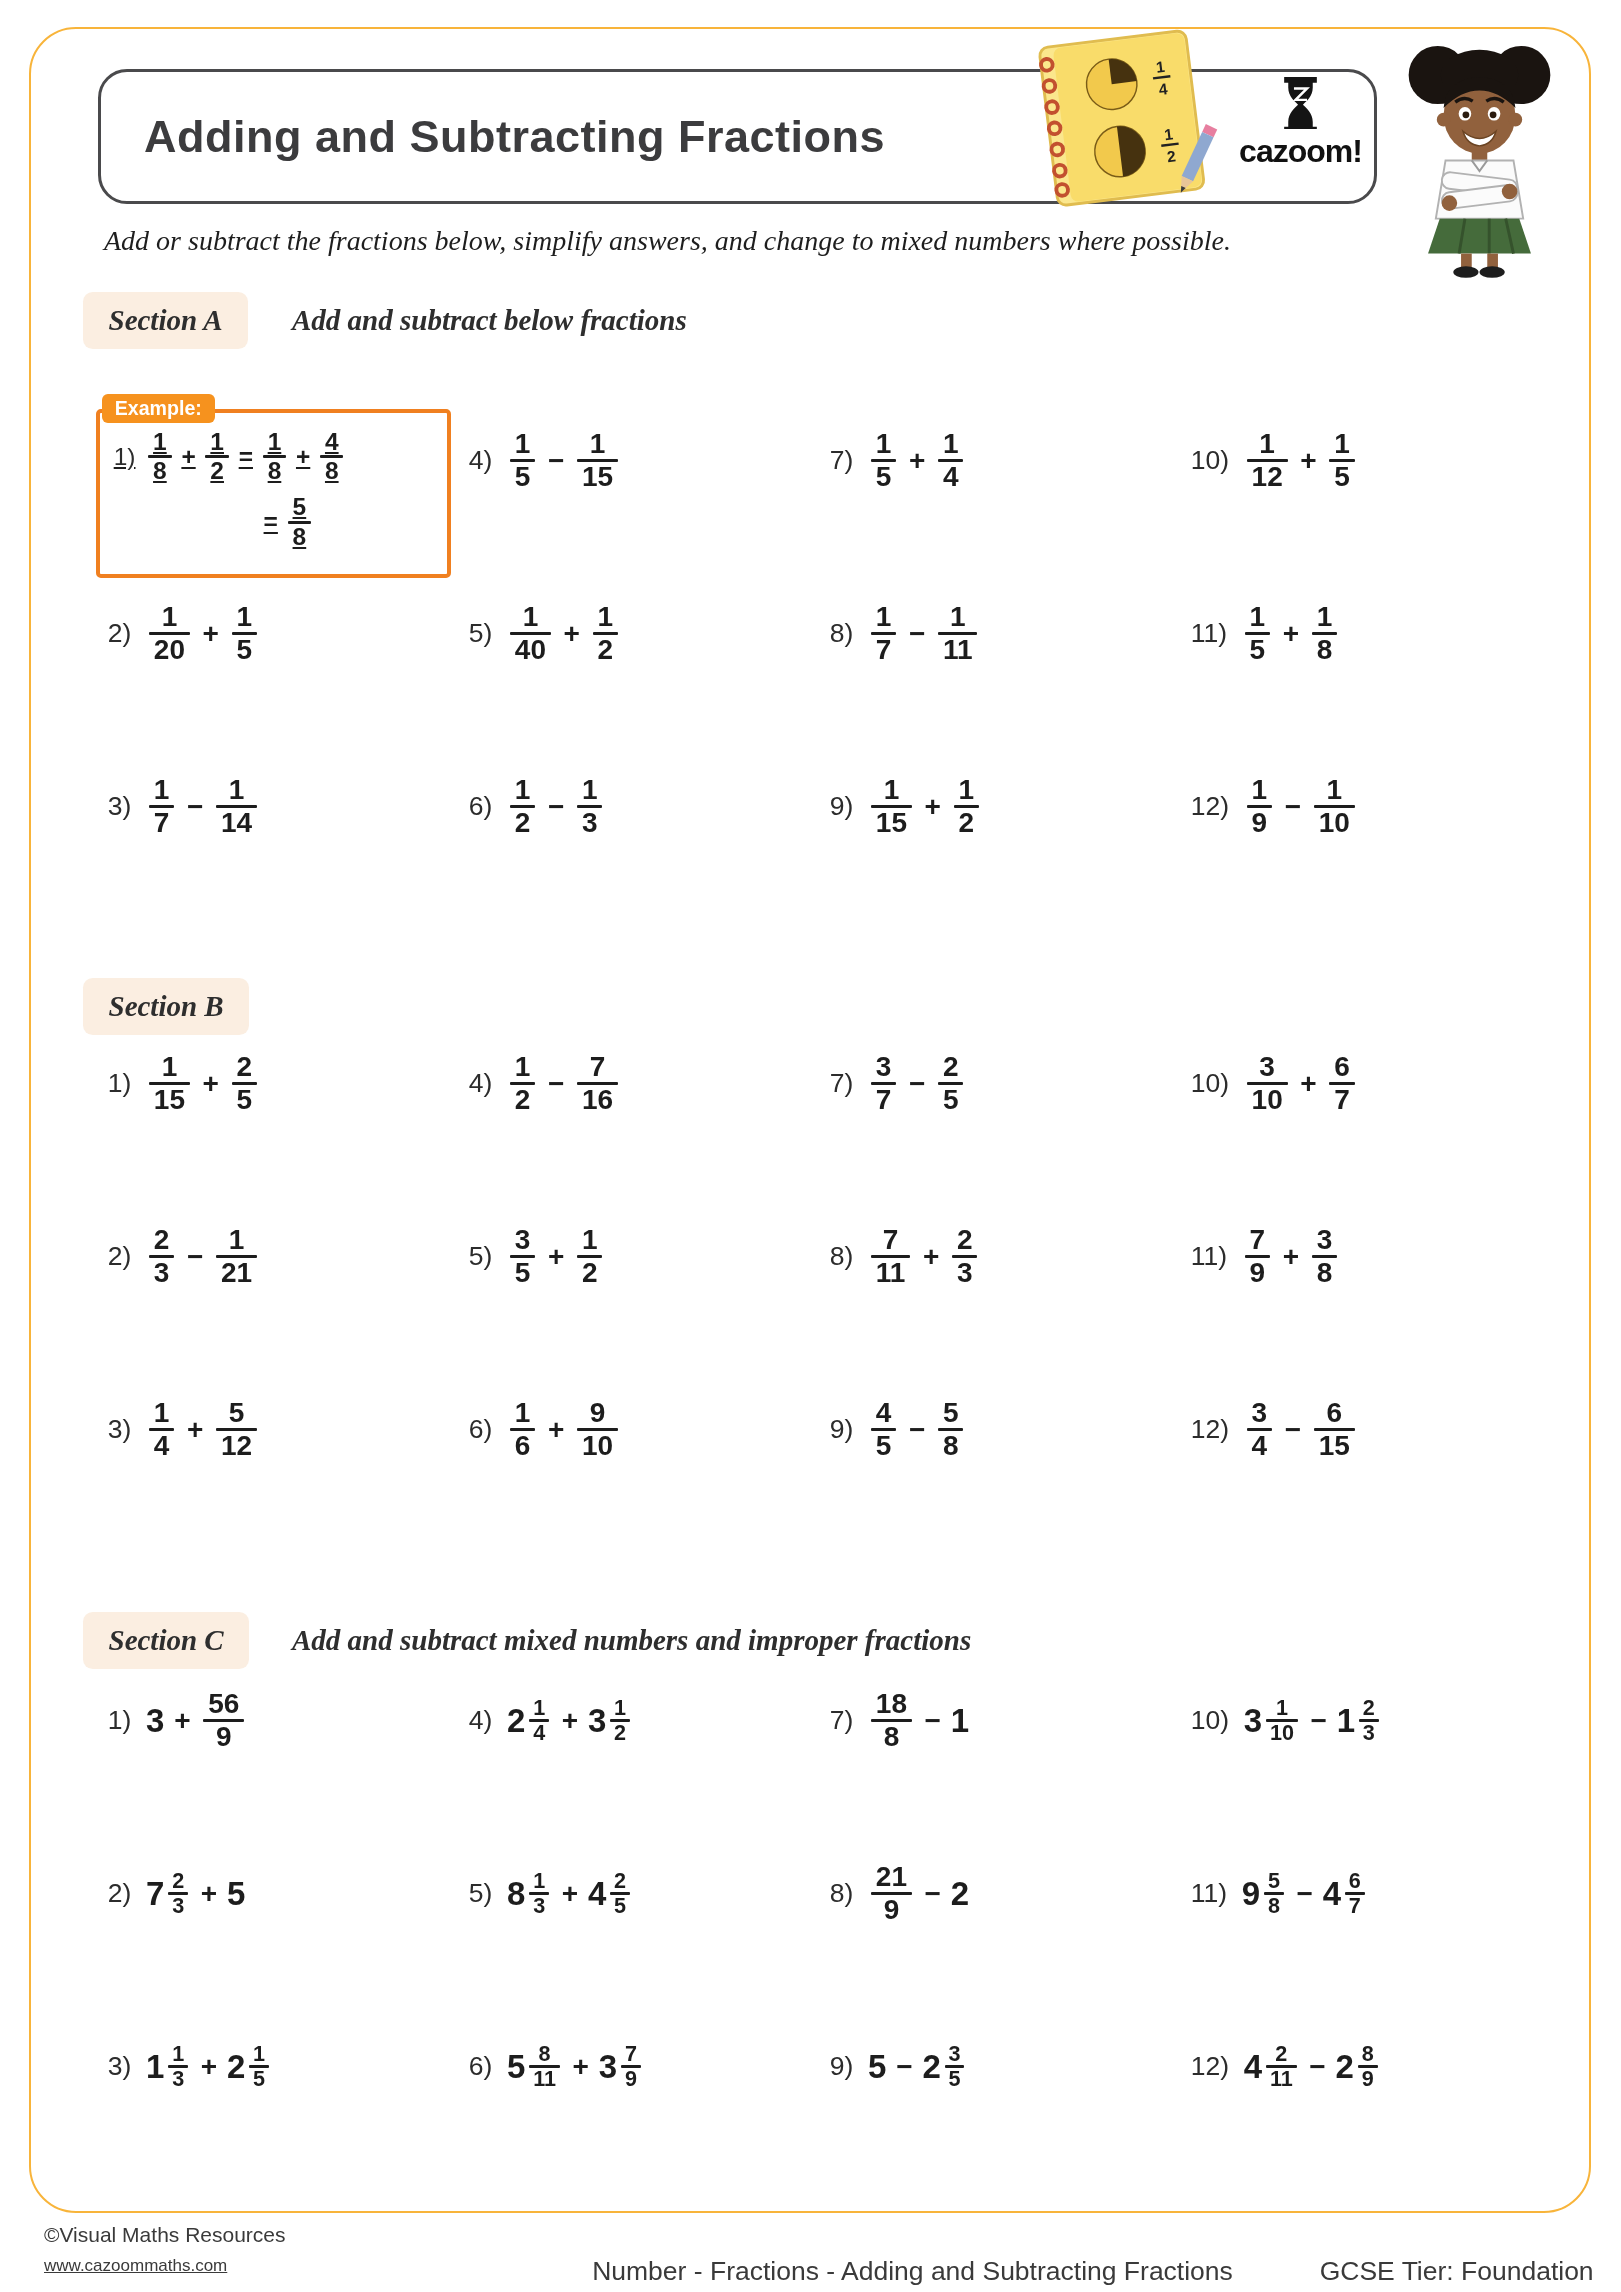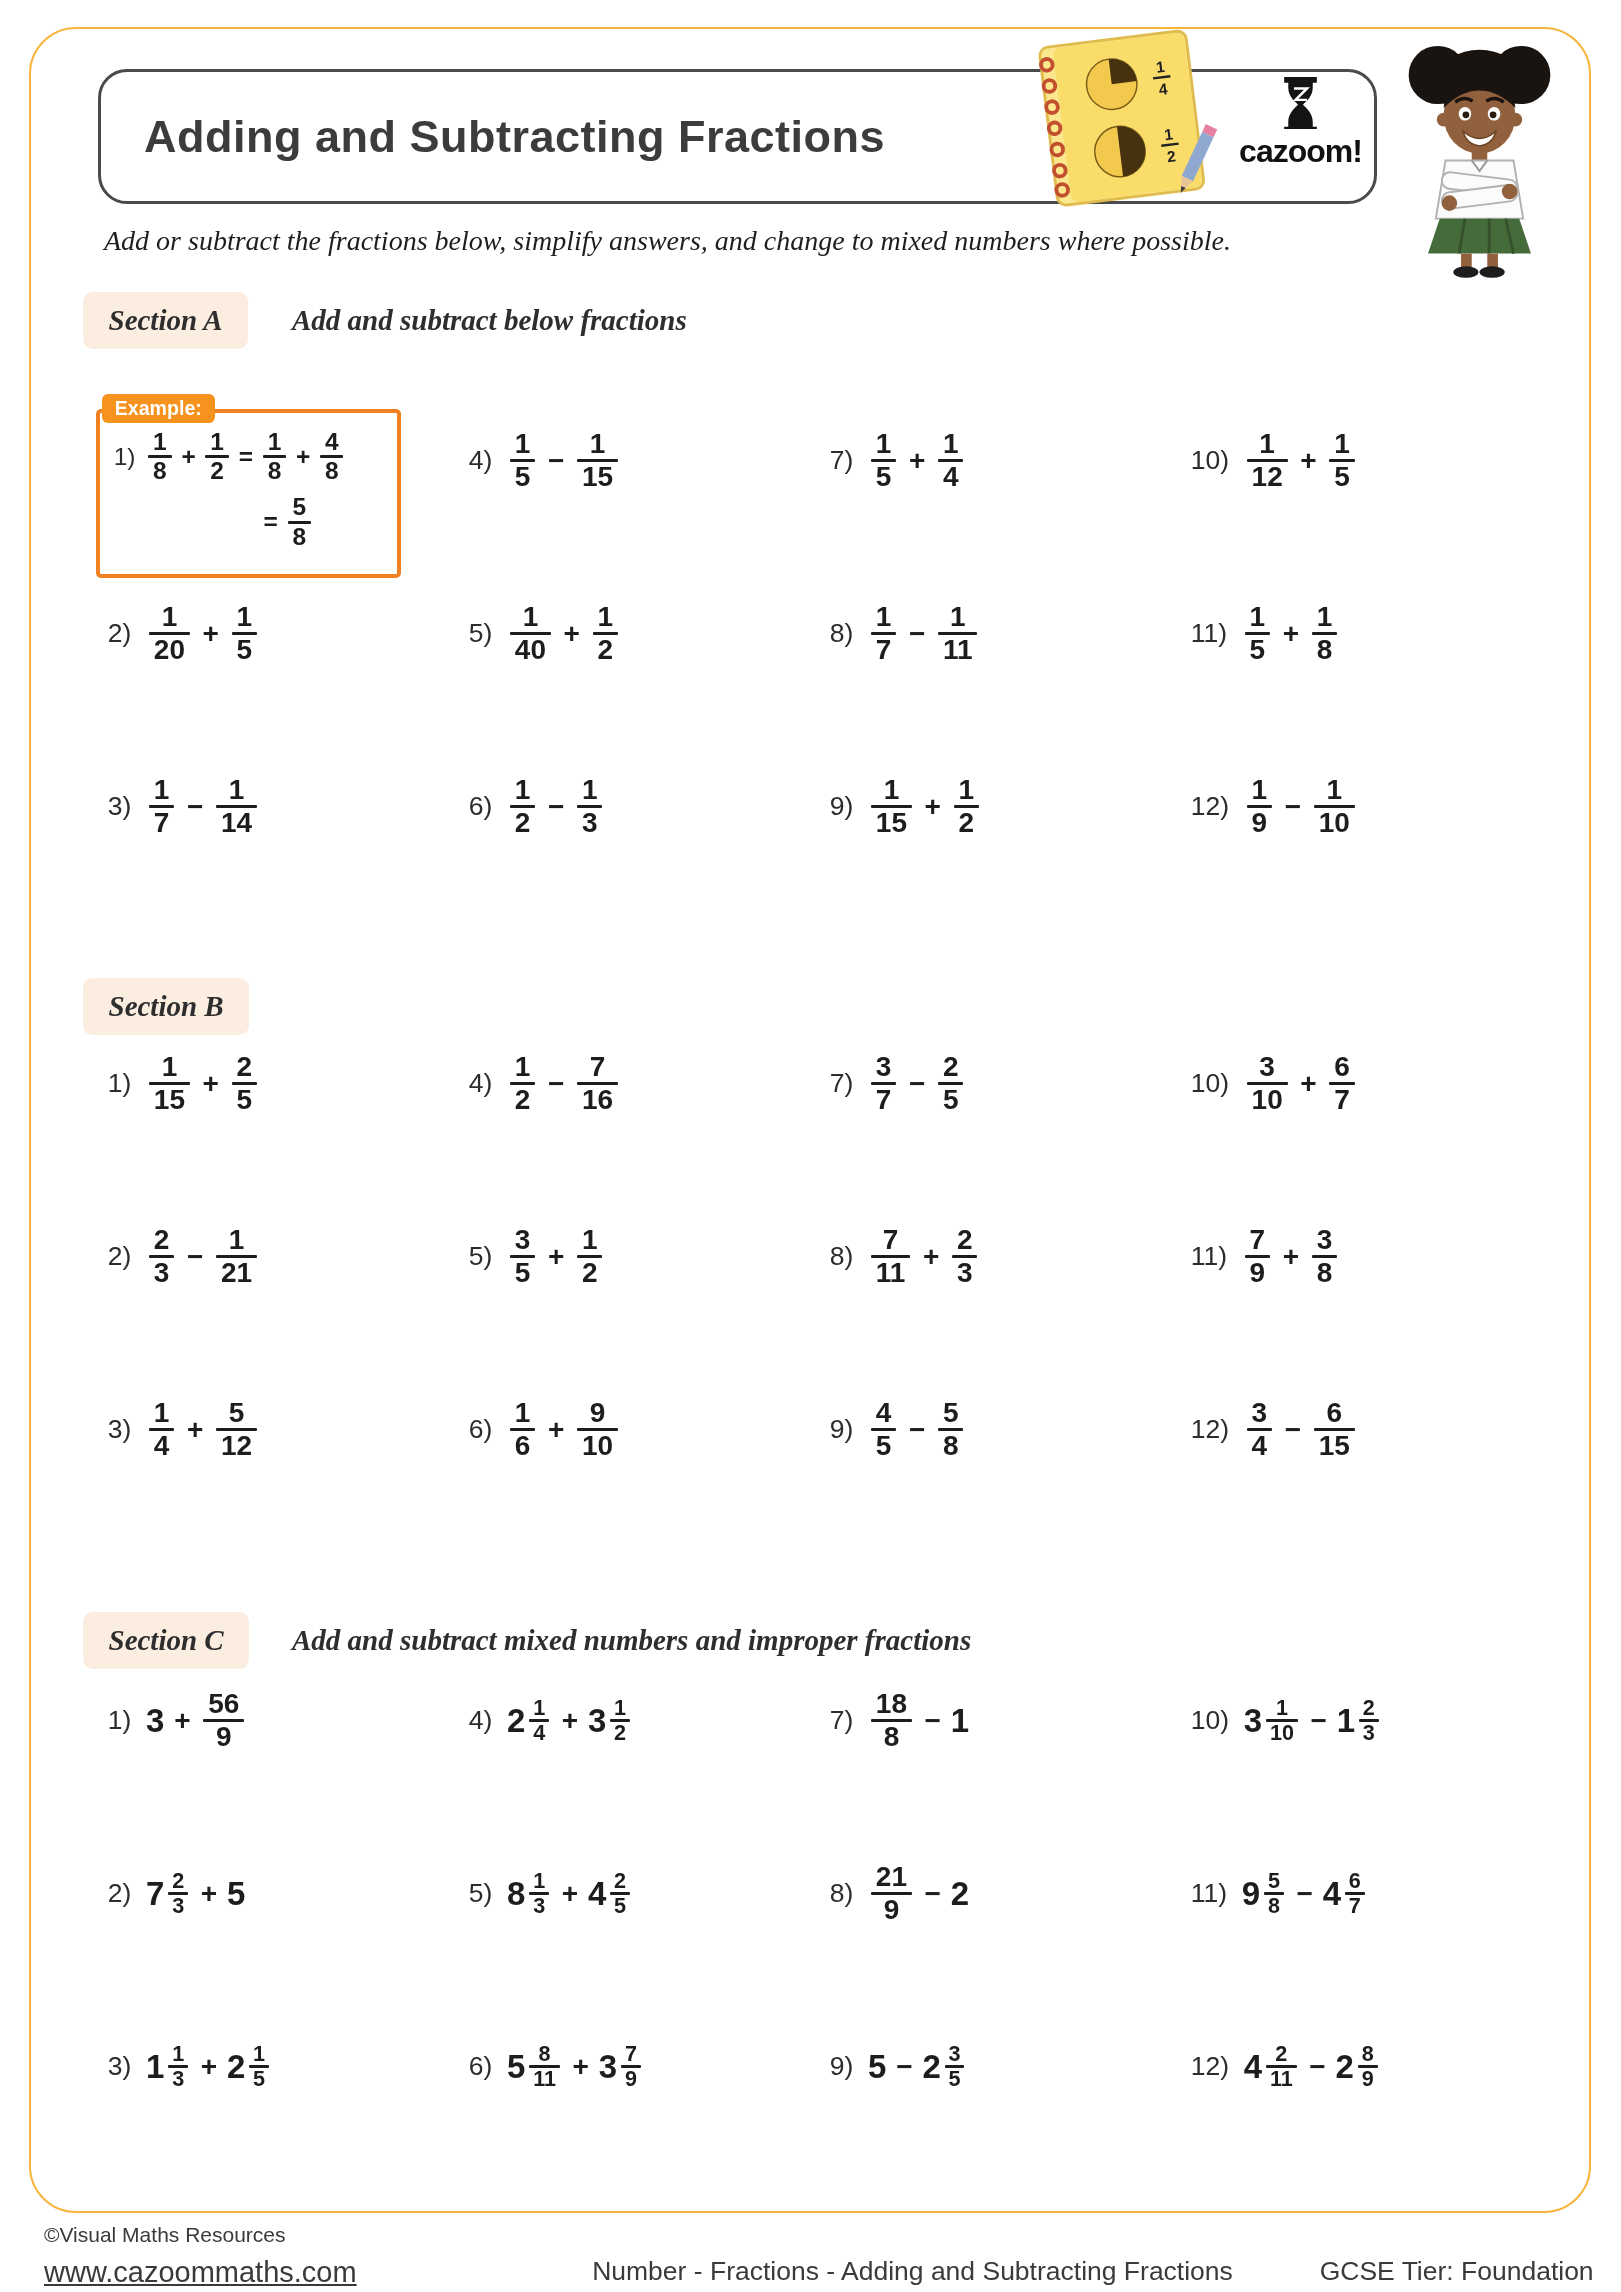--- a/index.html
+++ b/index.html
@@ -50,36 +50,37 @@
   .fnum,.fden{font-weight:700;font-size:28px;line-height:1.08;padding:0 4.9px;color:#1d1d1d;}
   .fbar{height:2.9px;background:#1d1d1d;width:100%;border-radius:1px;}
   .frac-sm .fnum,.frac-sm .fden{font-size:21.6px;line-height:1.05;padding:0 3.9px;}
   .frac-sm .fbar{height:2.5px;}
   .op{font-size:28px;font-weight:700;margin:0 9.8px;color:#1d1d1d;}
   .int,.whole{font-size:33px;font-weight:700;color:#1d1d1d;}
   .mixed{display:inline-flex;align-items:center;}
   .whole{margin-right:1px;}
   
   .example{
-    position:absolute;left:96px;top:409px;width:305px;height:169px;
+    position:absolute;left:96px;top:409px;width:355px;height:169px;
     border:4.9px solid #F08020;border-radius:4.9px;background:#fff;z-index:3;
     padding:15.7px 11.8px 7.8px 13.7px;
+    text-decoration:underline;
   }
   .example-tab{
     position:absolute;top:-18.6px;left:2px;background:#F6921E;color:#fff;
     font-weight:700;font-size:19.6px;padding:2.9px 12.7px;border-radius:5.9px;
   }
   .ex-line{display:flex;align-items:center;}
   .ex-line2{margin-left:143px;margin-top:9.8px;}
   .example .fnum,.example .fden{font-size:24.5px;}
   .example .op{font-size:24.5px;margin:0 6.9px;}
   .example .pnum{font-size:24.5px;margin-right:9.8px;}
   
   .footer-copy{position:absolute;left:44px;top:2223px;font-size:21px;color:#3a3a3a;}
-  .flink{position:absolute;left:44px;top:2256px;font-size:29px;color:#3a3a3a;text-decoration:underline;cursor:pointer;}
+  .flink{position:absolute;left:44px;top:2256px;font-size:17px;color:#3a3a3a;text-decoration:underline;cursor:pointer;}
   .footer-center{position:absolute;left:216px;right:12px;top:2256px;text-align:center;font-size:26.5px;color:#3a3a3a;}
   .footer-right{position:absolute;right:27.4px;top:2256px;font-size:26.5px;color:#3a3a3a;}
 </style>
 </head>
 <body>
 
 <div class="frame"></div>
 
 <div class="header-box">
   <h1 class="title">Adding and Subtracting Fractions</h1>

